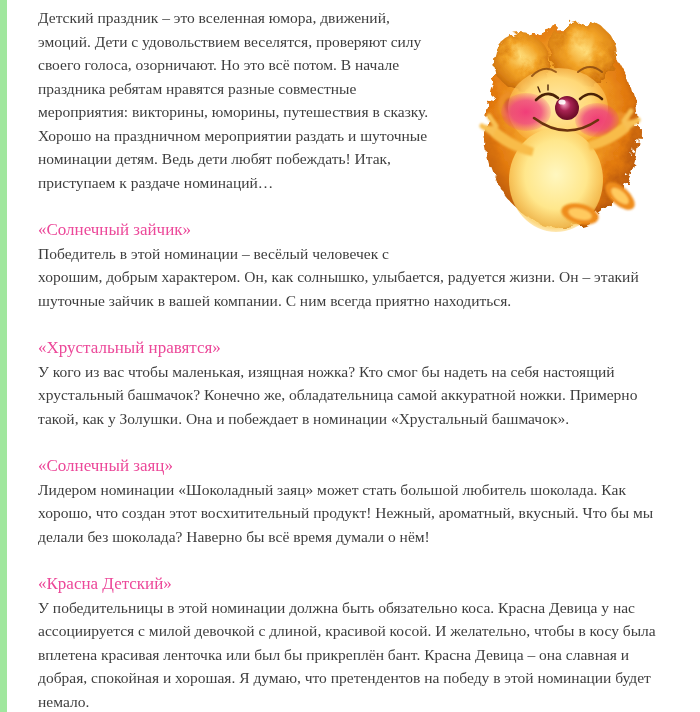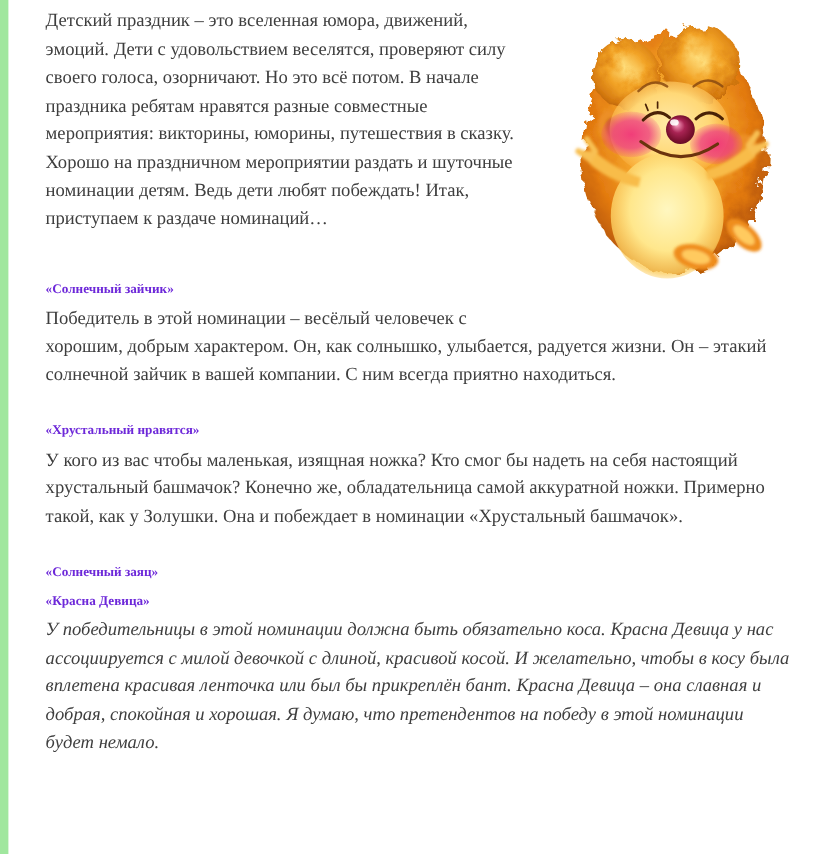--- a/index.html
+++ b/index.html
@@ -20,28 +20,28 @@
   .content {
     position: absolute;
     left: 0; top: 0;
     width: 700px;
     box-sizing: border-box;
     padding: 6px 40px 0 38px;
     font-size: 15.5px;
     line-height: 23.5px;
     color: #3e3e3e;
   }
-  .content p { margin: 0 0 36px 0; }
-  .content p.last { margin-bottom: 0; font-style: italic; }
+  .content p { margin: 0 0 24px 0; }
+  .content p.last { margin-bottom: 0; }
   .section-title {
     margin: 0;
-    font-size: 11px;
+    font-size: 17px;
     line-height: 23.5px;
-    font-weight: bold;
-    color: #6d28d9;
+    font-weight: normal;
+    color: #ec4899;
   }
   .section-body { margin: 0 0 24px 0 !important; }
   figure.hedgehog {
     float: right;
     width: 202px;
     height: 252px;
     margin: 0 0 0 12px;
     padding: 0;
   }
   figure.hedgehog svg { display: block; margin-left: 12px; }
@@ -151,23 +151,24 @@
           <ellipse cx="150" cy="190" rx="18" ry="9" fill="#ef8d1d"></ellipse>
           <ellipse cx="150" cy="190" rx="11" ry="5" fill="#ffca5e"></ellipse>
         </g>
       </g>
     </svg>
   </figure>
 
   <p>Детский праздник – это вселенная юмора, движений, эмоций. Дети с удовольствием веселятся, проверяют силу своего голоса, озорничают. Но это всё потом. В начале праздника ребятам нравятся разные совместные мероприятия: викторины, юморины, путешествия в сказку. Хорошо на праздничном мероприятии раздать и шуточные номинации детям. Ведь дети любят побеждать! Итак, приступаем к раздаче номинаций…</p>
 
   <h3 class="section-title">«Солнечный зайчик»</h3>
-  <p class="section-body">Победитель в этой номинации – весёлый человечек с хорошим, добрым характером. Он, как солнышко, улыбается, радуется жизни. Он – этакий солнечной зайчик в вашей компании. С ним всегда приятно находиться.</p>
+  <p class="section-body">Победитель в этой номинации – весёлый человечек с хорошим, добрым характером. Он, как солнышко, улыбается, радуется жизни. Он – этакий шуточные зайчик в вашей компании. С ним всегда приятно находиться.</p>
 
   <h3 class="section-title">«Хрустальный нравятся»</h3>
   <p class="section-body">У кого из вас чтобы маленькая, изящная ножка? Кто смог бы надеть на себя настоящий хрустальный башмачок? Конечно же, обладательница самой аккуратной ножки. Примерно такой, как у Золушки. Она и побеждает в номинации «Хрустальный башмачок».</p>
 
   <h3 class="section-title">«Солнечный заяц»</h3>
+  <p class="section-body">Лидером номинации «Шоколадный заяц» может стать большой любитель шоколада. Как хорошо, что создан этот восхитительный продукт! Нежный, ароматный, вкусный. Что бы мы делали без шоколада? Наверно бы всё время думали о нём!</p>
 
-  <h3 class="section-title">«Красна Девица»</h3>
+  <h3 class="section-title">«Красна Детский»</h3>
   <p class="section-body last">У победительницы в этой номинации должна быть обязательно коса. Красна Девица у нас ассоциируется с милой девочкой с длиной, красивой косой. И желательно, чтобы в косу была вплетена красивая ленточка или был бы прикреплён бант. Красна Девица – она славная и добрая, спокойная и хорошая. Я думаю, что претендентов на победу в этой номинации будет немало.</p>
 
 </div>
 
 </body></html>

